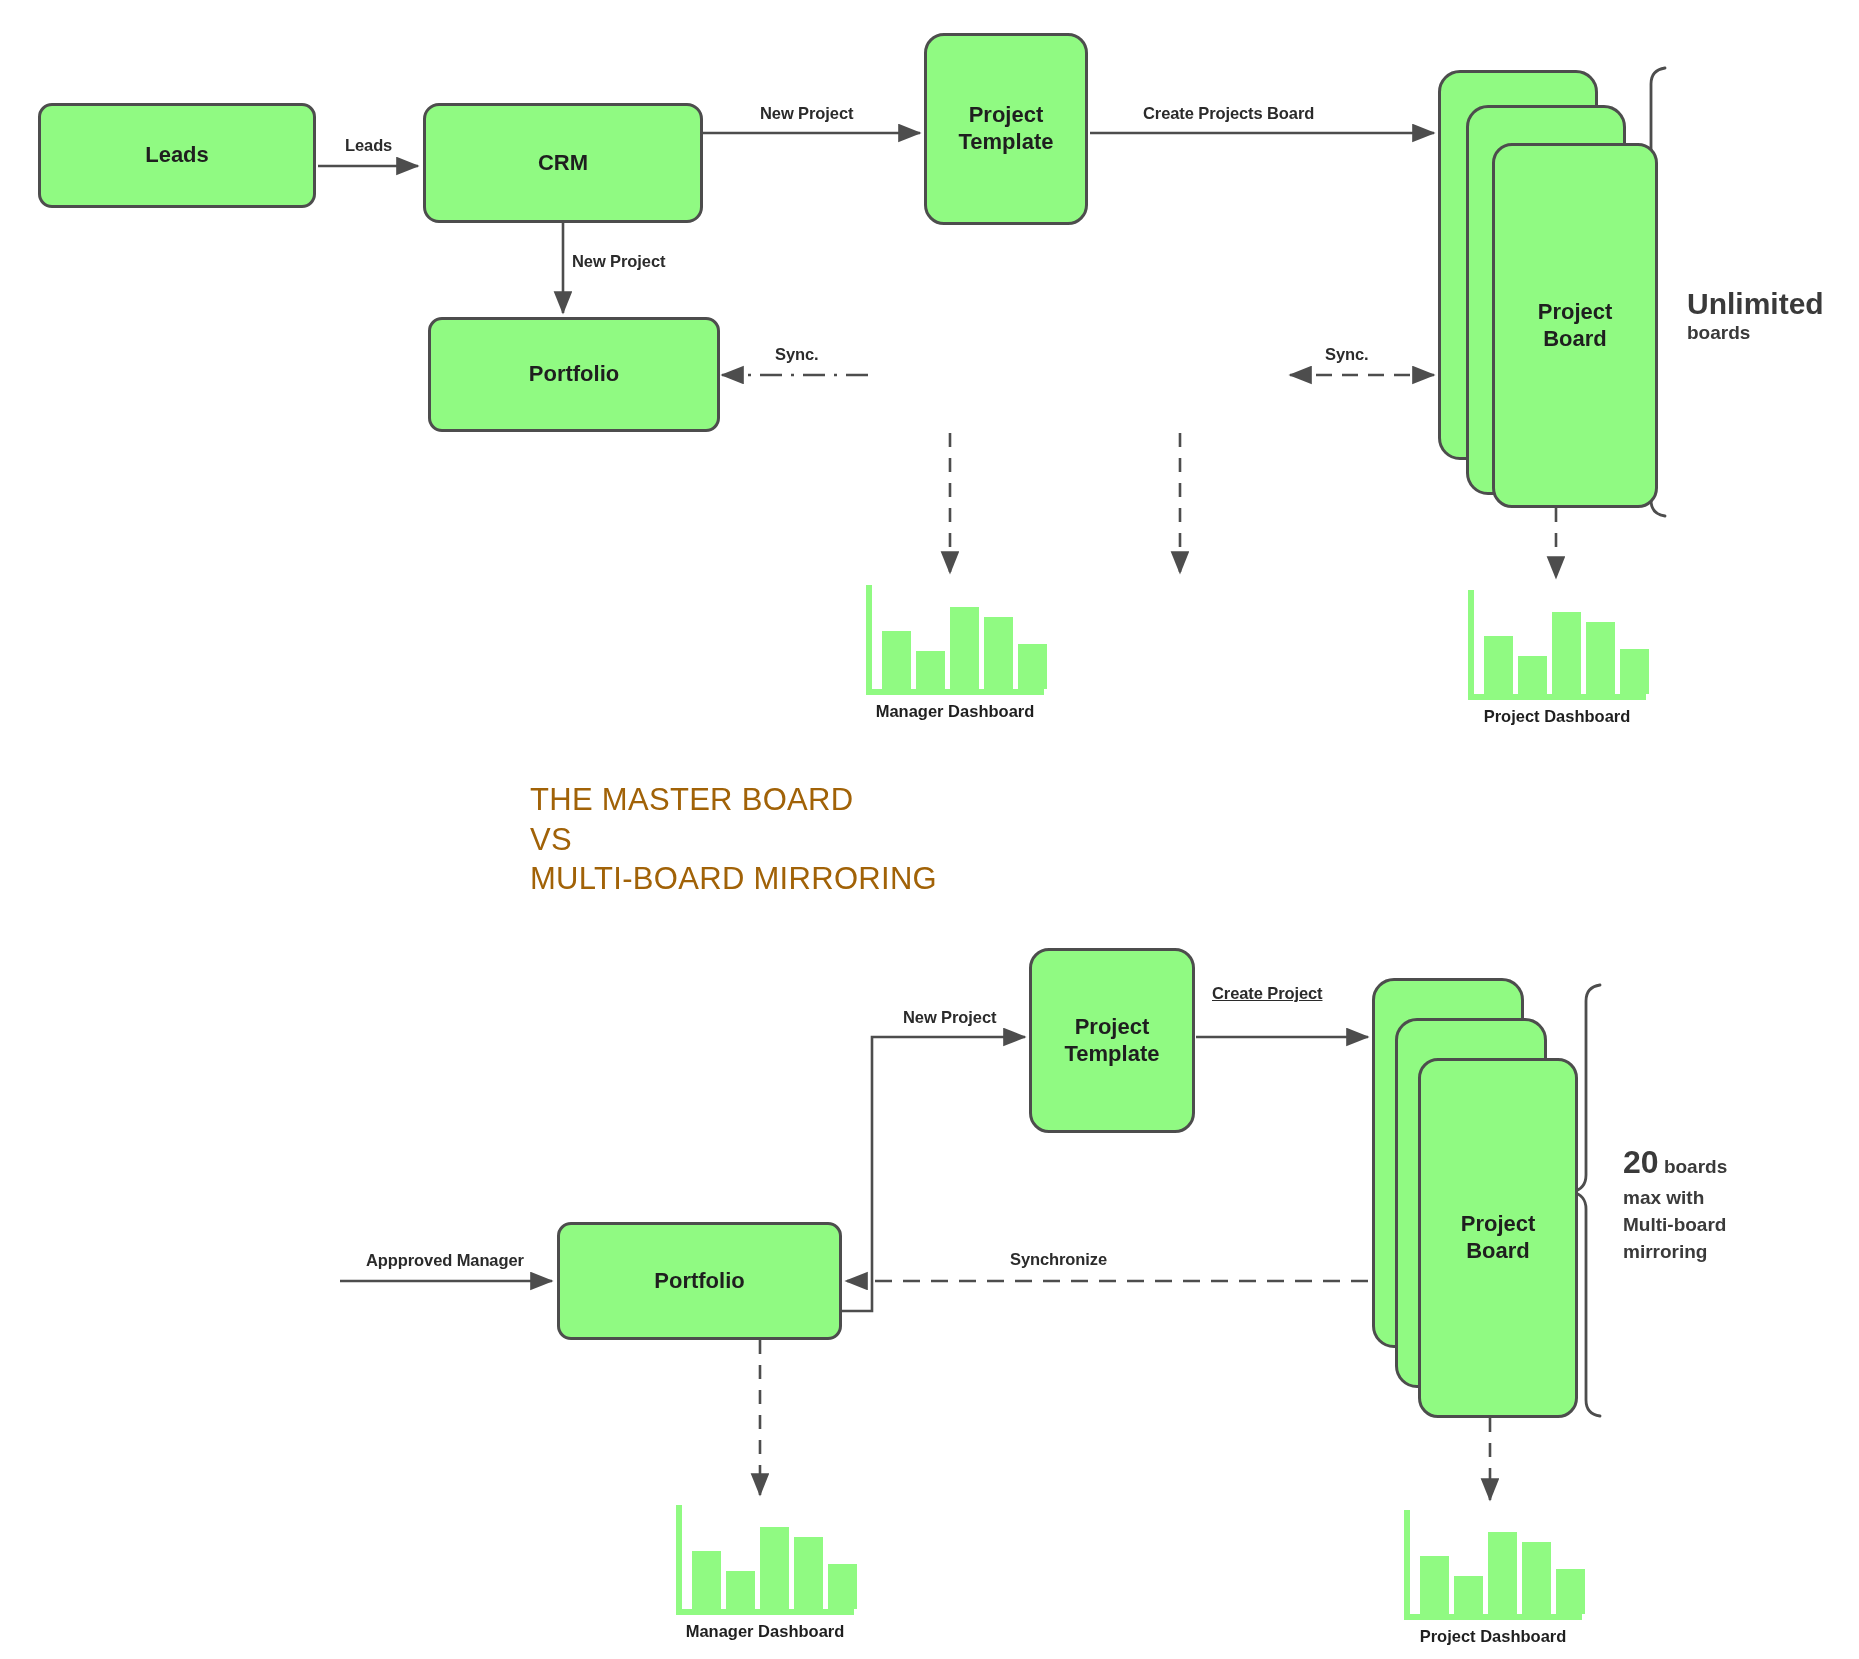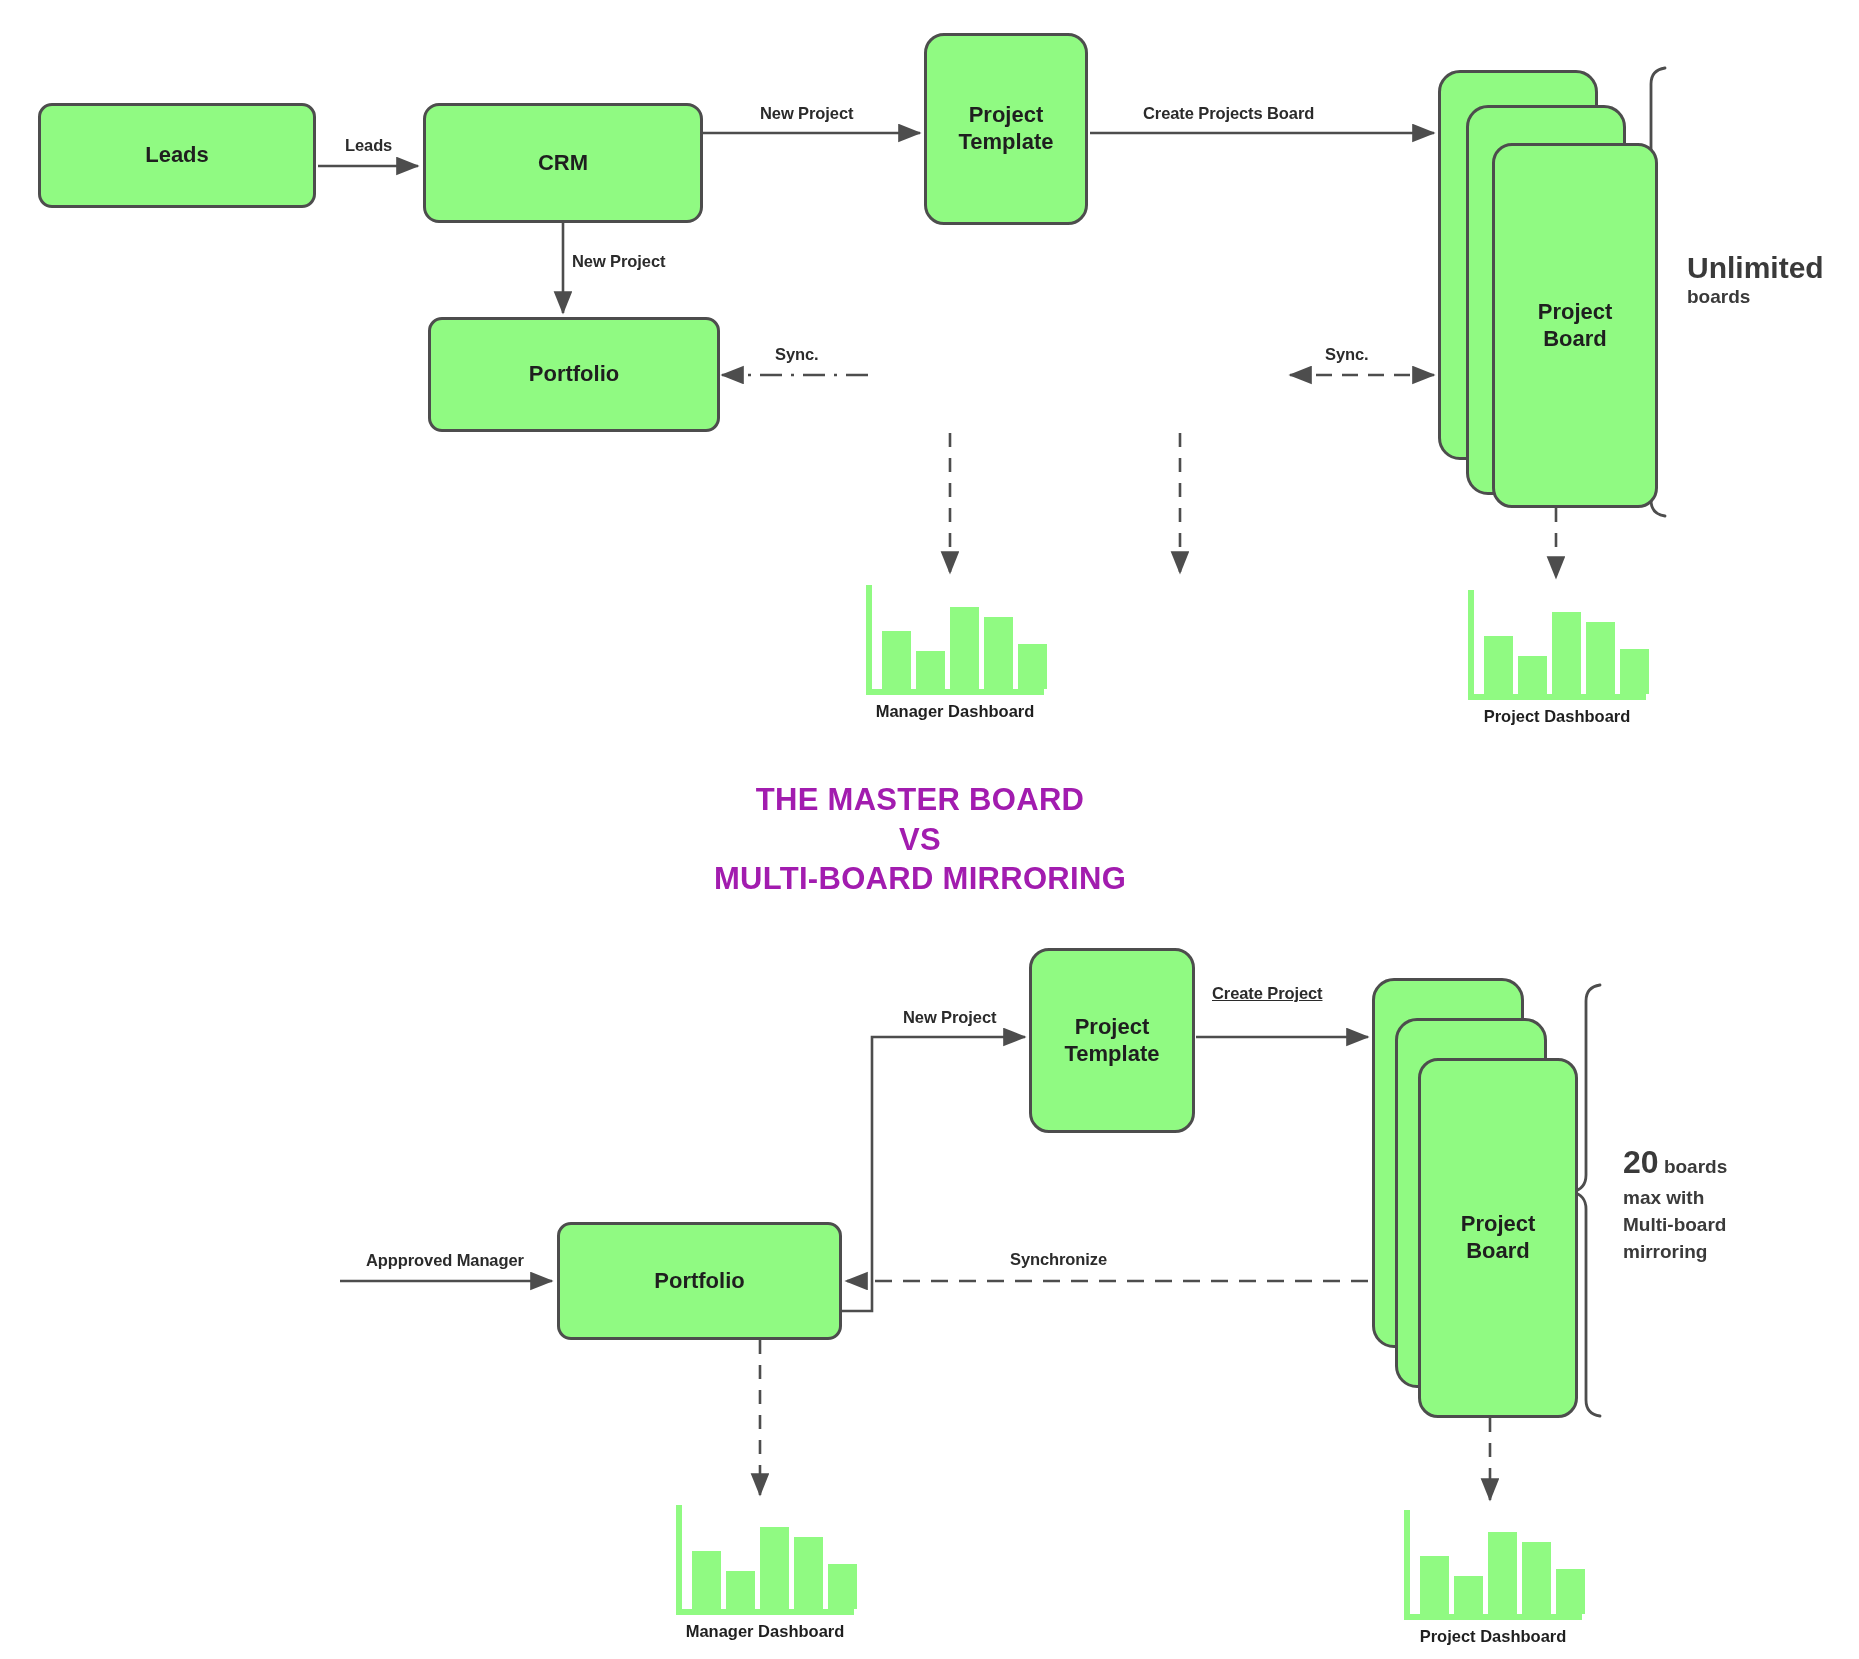--- a/index.html
+++ b/index.html
@@ -36,38 +36,37 @@
     font-size:16.5px;
     font-weight:bold;
     color:#2b2b2b;
     white-space:nowrap;
     z-index:8;
     letter-spacing:-0.1px;
   }
 
   .big-title{
     position:absolute;
-    text-align:center;
     font-size:31px;
-    font-weight:bold;
-    color:#a21caf;
+    font-weight:normal;
+    color:#a16207;
     line-height:1.28;
     letter-spacing:0.3px;
     white-space:pre-line;
     z-index:8;
   }
 
   .annot{
     position:absolute;
     color:#3a3a3a;
     z-index:8;
   }
   .annot .big{font-size:30px;font-weight:bold;}
   .annot .small{font-size:19px;font-weight:bold;}
-  .annot.unlimited{line-height:1.2;}
+  .annot.unlimited{line-height:1.2;margin-top:36px;}
   .annot.max20{font-size:19px;font-weight:bold;line-height:1.42;}
   .annot.max20 .big{font-size:32px;}
 
   .dash{position:absolute;z-index:6;}
   .dash .dash-label{
     position:absolute;left:50%;transform:translateX(-50%);
     bottom:-26px;
     font-size:16.5px;font-weight:bold;color:#1f1f1f;white-space:nowrap;
   }
   .dash .axis-v{position:absolute;left:0;top:0;width:6px;background:#90fa82;}

